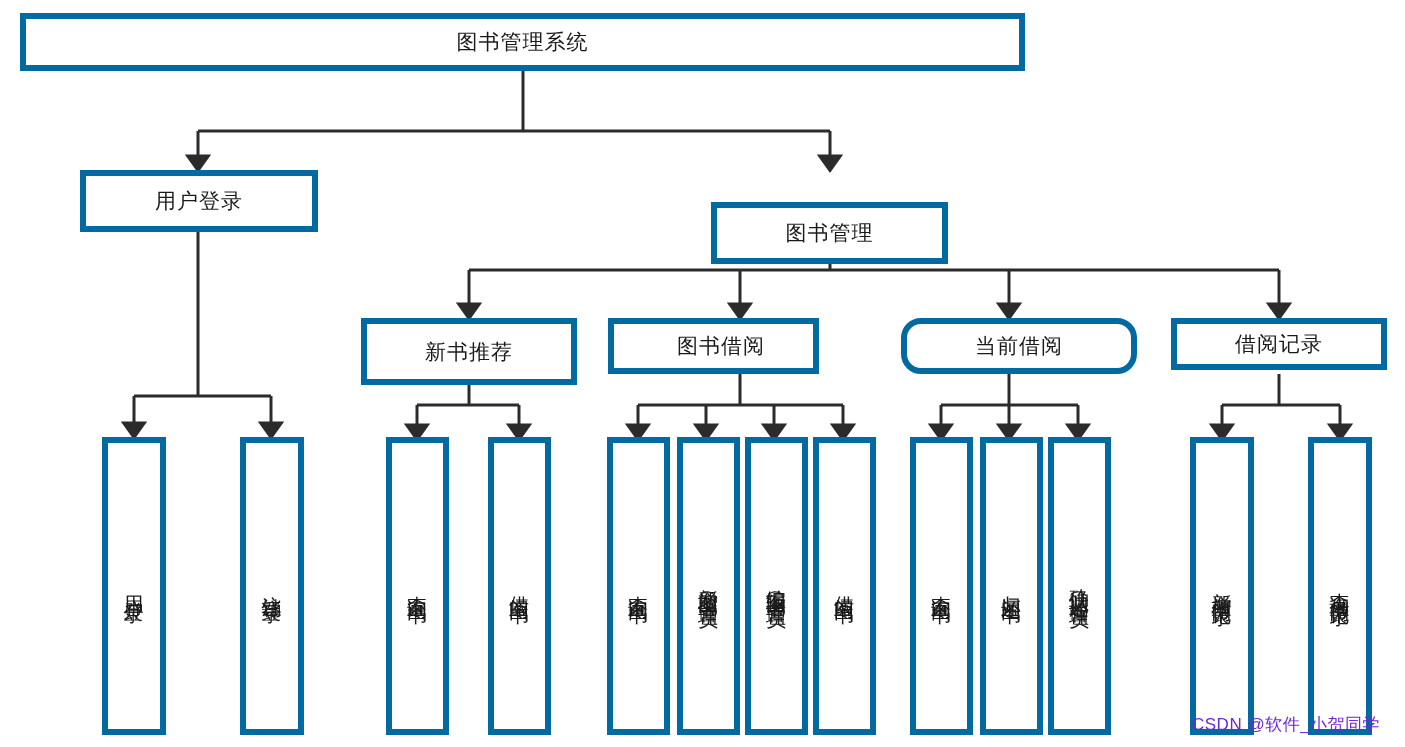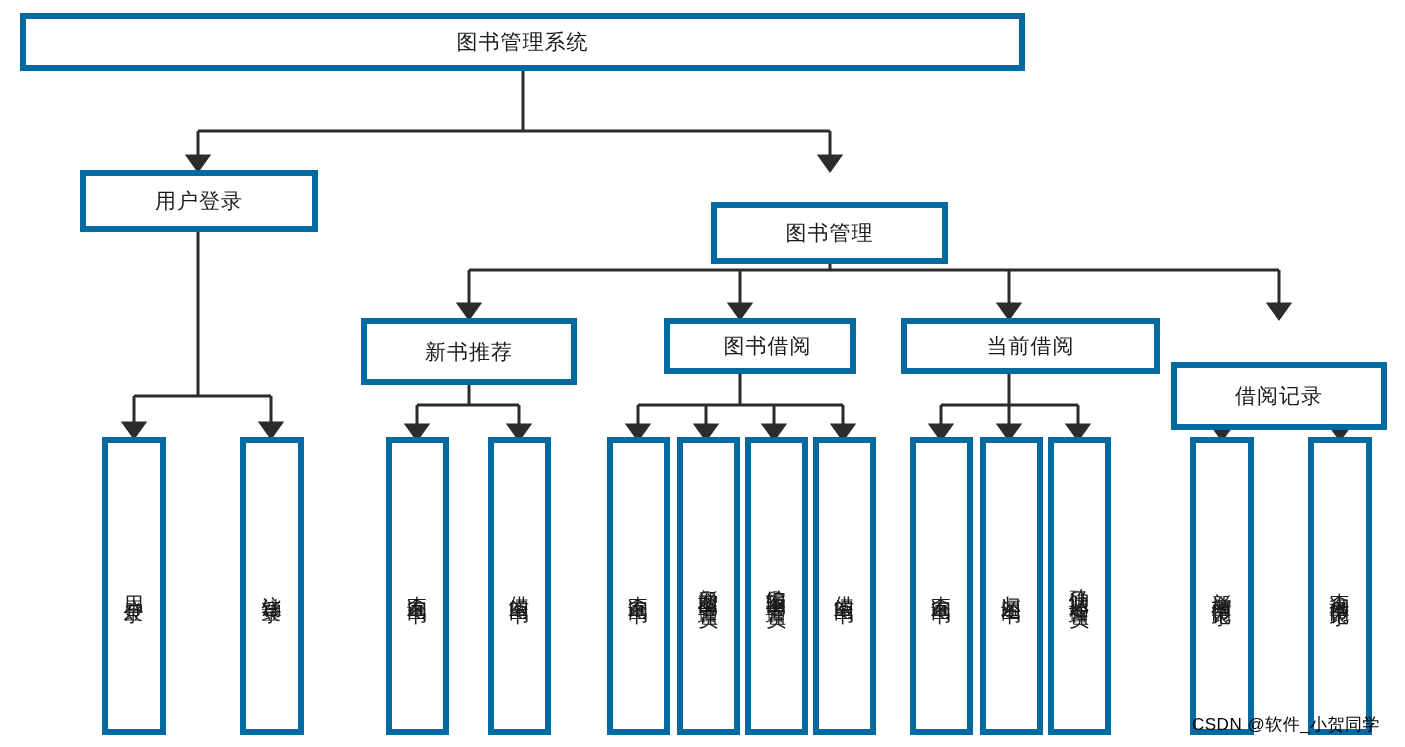--- a/index.html
+++ b/index.html
@@ -48,21 +48,21 @@
   .node-v .vlabel {
     writing-mode: vertical-rl;
     text-orientation: upright;
     letter-spacing: 3px;
     line-height: 1;
     white-space: nowrap;
   }
   .watermark {
     position: absolute;
     font-size: 17px;
-    color: #000000;
+    color: #6d28d9;
     white-space: nowrap;
     letter-spacing: 0.5px;
     pointer-events: none;
   }
 </style>
 </head>
 <body>
 
 <div id="diagram-root">
 
@@ -123,27 +123,27 @@
   <div class="node node-h" style="left:80px; top:170px; width:238px; height:62px;">
     <span>用户登录</span>
   </div>
   <div class="node node-h" style="left:711px; top:170px; width:237px; height:62px;margin-top:32px;">
     <span>图书管理</span>
   </div>
 
   <div class="node node-h" style="left:361px; top:318px; width:216px; height:67px;">
     <span>新书推荐</span>
   </div>
-  <div class="node node-h" style="left:664px; top:318px; width:192px; height:56px;padding-left:15px;">
+  <div class="node node-h" style="left:608px; top:318px; width:211px; height:56px;padding-left:15px;">
     <span>图书借阅</span>
   </div>
-  <div class="node node-h" style="left:901px; top:318px; width:259px; height:56px;">
+  <div class="node node-h" style="left:901px; top:318px; width:236px; height:56px;border-radius:20px;">
     <span>当前借阅</span>
   </div>
-  <div class="node node-h" style="left:1171px; top:318px; width:216px; height:68px;margin-top:44px;">
+  <div class="node node-h" style="left:1171px; top:318px; width:216px; height:52px;">
     <span>借阅记录</span>
   </div>
 
   <div class="node node-v" style="left:102px; top:437px; width:64px; height:298px;">
     <span class="vlabel">用户登录</span>
   </div>
   <div class="node node-v" style="left:240px; top:437px; width:64px; height:298px;">
     <span class="vlabel">注销登录</span>
   </div>
 

